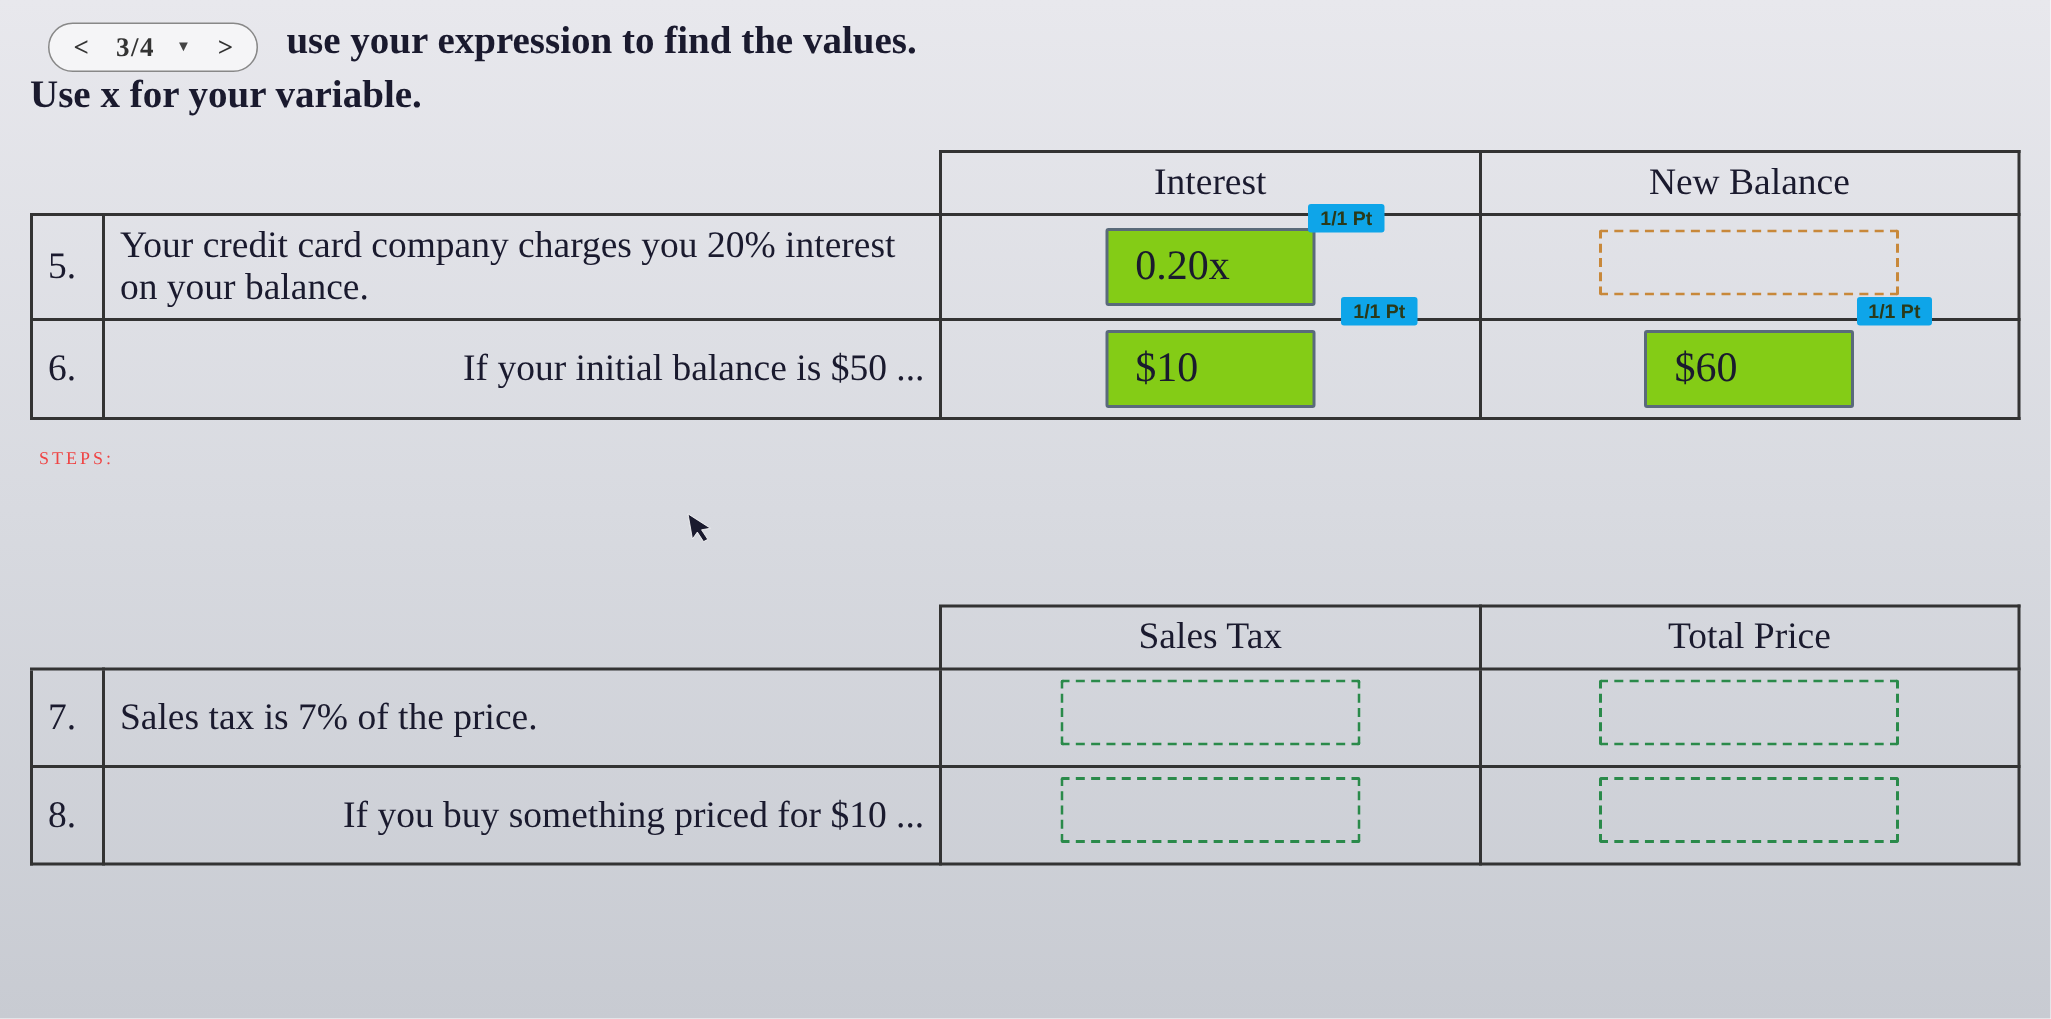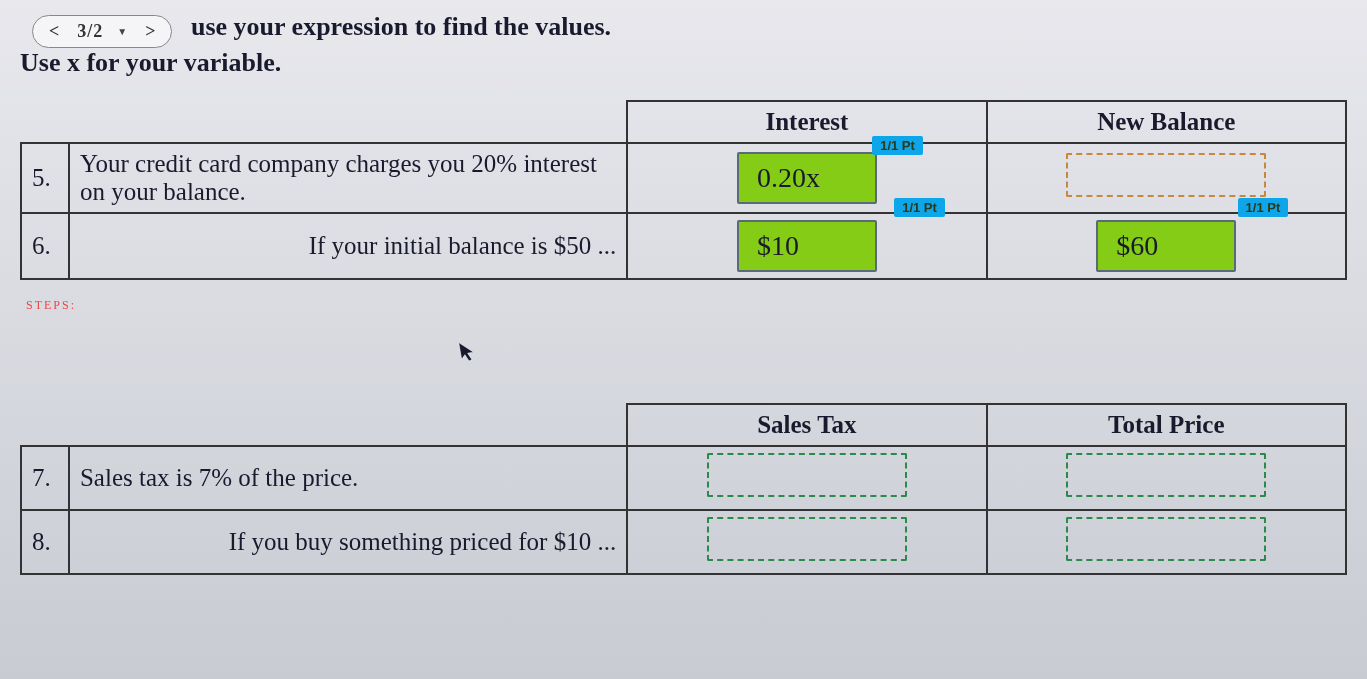--- a/index.html
+++ b/index.html
@@ -64,21 +64,21 @@
     }
     table.worksheet td, table.worksheet th {
       border: 2px solid #333;
       padding: 6px 10px;
       font-size: 25px;
       vertical-align: middle;
     }
     .num-col { width: 48px; text-align: left; font-size: 26px;}
     .prompt-col { width: 560px; font-size: 26px; }
     .ans-col { width: 360px; text-align: center; position: relative; }
-    th.ans-col { font-weight: bold; font-size: 24px; border-radius: 15px; }
+    th.ans-col { font-weight: normal; font-size: 24px; border-radius: 15px; }
     .right-align { text-align: right; padding-right: 12px; border-radius: 21px;}
     .answer-box {
       display: inline-block;
       border: 2px solid #5a6a7a;
       background: #84cc16;
       padding: 8px 18px;
       font-family: 'Comic Sans MS', cursive;
       font-size: 28px;
       min-width: 140px;
       text-align: left;
@@ -121,21 +121,21 @@
     }
     .cell-wrap { position: relative; display: inline-block; }
   </style>
 </head>
 <body>
 
 <div class="header">
   <div class="header-left">
     <span class="nav-pill">
       <span class="arrow">&lt;</span>
-      <span class="page">3/2</span>
+      <span class="page">3/4</span>
       <span class="drop">▼</span>
       <span class="arrow">&gt;</span>
     </span>
     <span class="header-right">use your expression to find the values.</span>
     <br>
     <span>Use x for your variable.</span>
   </div>
 </div>
 
 <table class="worksheet">

